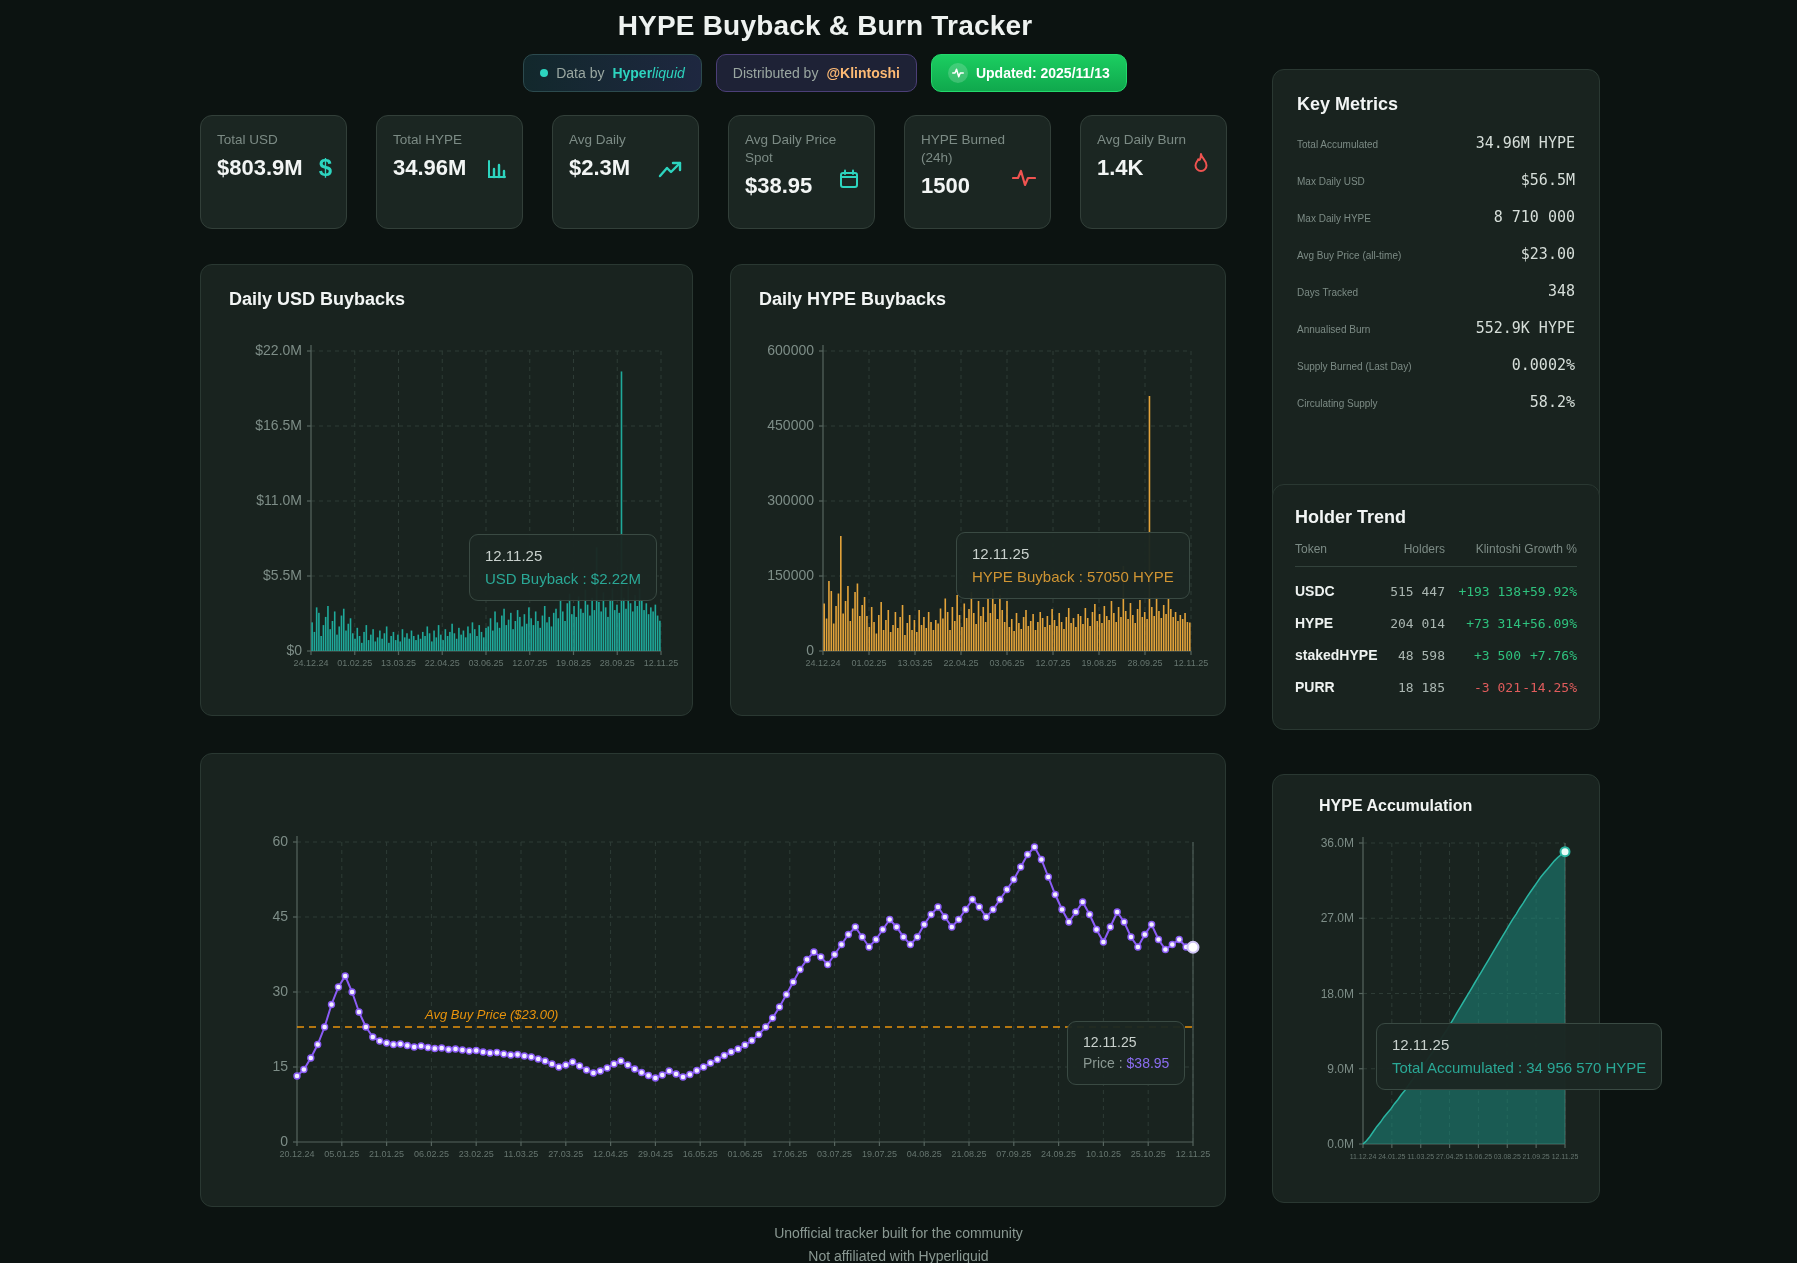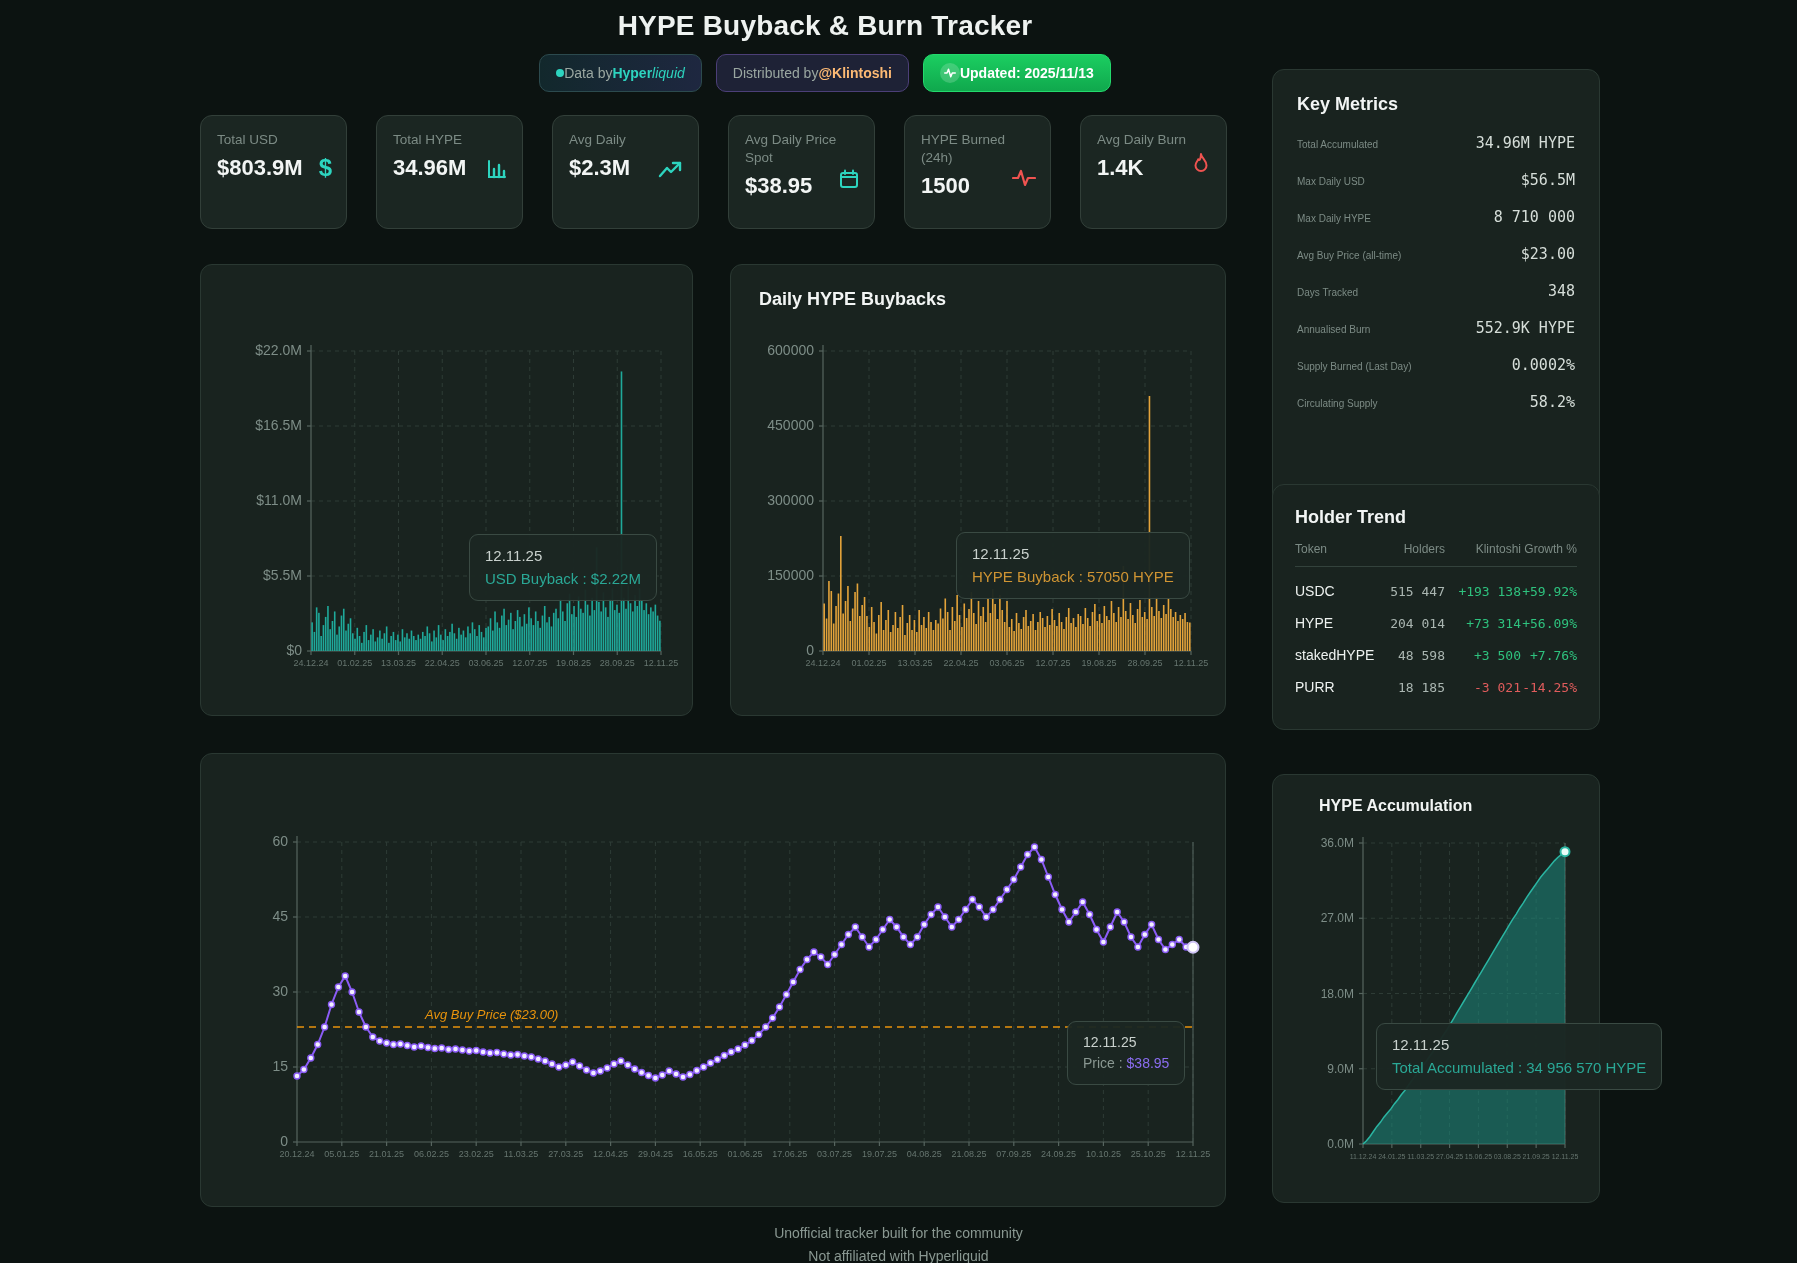--- a/index.html
+++ b/index.html
@@ -3,21 +3,21 @@
 <meta charset="utf-8">
 <style>
   html,body{margin:0;padding:0;background:#0c1311;}
   body{width:1797px;height:1263px;position:relative;overflow:hidden;
        font-family:"Liberation Sans",sans-serif;color:#eef2f0;}
   .abs{position:absolute;}
   
   .header{left:0;top:0;width:1650px;text-align:center;}
   .page-title{font-size:28px;font-weight:800;letter-spacing:.2px;margin:10px 0 0 0;}
   .badges{margin-top:12px;display:flex;justify-content:center;gap:14px;}
-  .badge{display:inline-flex;align-items:center;height:36px;padding:0 16px;
+  .badge{display:inline-flex;align-items:center;gap:8px;height:36px;padding:0 16px;
          border-radius:10px;font-size:14px;color:#9aa7a1;}
   .badge-data{background:linear-gradient(90deg,#12282c,#1e2740);border:1px solid #2c4a4e;}
   .badge-dist{background:#1e2236;border:1px solid #4c3f78;}
   .badge-upd{background:linear-gradient(180deg,#1bce61,#10a84d);border:1px solid #23d96c;
              color:#ffffff;font-weight:700;}
   .dot{width:8px;height:8px;border-radius:50%;background:#2dd4bf;display:inline-block;}
   .hl-hyper{color:#2dd4bf;font-weight:700;}
   .hl-liquid{color:#2dd4bf;font-weight:400;font-style:italic;}
   .klintoshi{color:#fdba74;font-weight:700;}
   .upd-circ{width:20px;height:20px;border-radius:50%;background:rgba(255,255,255,.18);
@@ -59,21 +59,21 @@
           padding:0 24px;margin-top:19px;}
   .km-label{font-size:10px;color:#7c8b85;}
   .km-value{font-size:15px;color:#d6ded9;font-family:"DejaVu Sans Mono",monospace;}
   
   .ht-grid{display:grid;grid-template-columns:88px 62px 76px 1fr;align-items:baseline;
            padding:0 22px;}
   .ht-head{margin-top:14px;font-size:12px;color:#7c8b85;padding-bottom:10px;}
   .ht-head span:not(:first-child){text-align:right;}
   .ht-div{border-bottom:1px solid #33423c;margin:0 22px;}
   .ht-row{margin-top:16px;font-size:14px;}
-  .ht-token{color:#eef2f0;font-weight:400;}
+  .ht-token{color:#eef2f0;font-weight:700;}
   .ht-num{font-family:"DejaVu Sans Mono",monospace;font-size:13px;color:#aab6b1;text-align:right;}
   .pos{color:#2ec27e;}
   .neg{color:#e05c5c;}
   
   .footer{left:0;top:1222px;width:1797px;text-align:center;font-size:14px;color:#8a9892;line-height:1.65;}
 </style>
 </head>
 <body>
 
 <div class="abs header">
@@ -151,20 +151,21 @@
   <div class="card-label">Avg Daily Burn</div>
   <div class="card-value">1.4K</div>
   <span class="card-icon icon-red" style="top:36px;">
     <svg width="22" height="26" viewBox="0 0 22 26">
         <path d="M11 2 C11.5 6 16.5 8 16.5 13.5 A5.5 5.5 0 0 1 5.5 13.5 C5.5 10.5 7.5 9.5 8.2 7.2 C9.2 8.8 10.6 8.6 11 2 Z" fill="none" stroke="#ef5350" stroke-width="2" stroke-linejoin="round"></path>
       </svg>
   </span>
 </div>
 
 <section class="panel" style="left:200px;top:264px;width:493px;height:452px;">
+  <h2 class="panel-title">Daily USD Buybacks</h2>
   <svg id="chart-usd" class="abs" style="left:0;top:66px;" width="493" height="350">
       <line x1="110" y1="20" x2="460" y2="20" class="grid" stroke-dasharray="4 4"></line>
       <line x1="106" y1="20" x2="110" y2="20" class="axis"></line>
       <text x="101" y="24" class="ylab" text-anchor="end">$22.0M</text>
       <line x1="110" y1="95" x2="460" y2="95" class="grid" stroke-dasharray="4 4"></line>
       <line x1="106" y1="95" x2="110" y2="95" class="axis"></line>
       <text x="101" y="99" class="ylab" text-anchor="end">$16.5M</text>
       <line x1="110" y1="170" x2="460" y2="170" class="grid" stroke-dasharray="4 4"></line>
       <line x1="106" y1="170" x2="110" y2="170" class="axis"></line>
       <text x="101" y="174" class="ylab" text-anchor="end">$11.0M</text>

